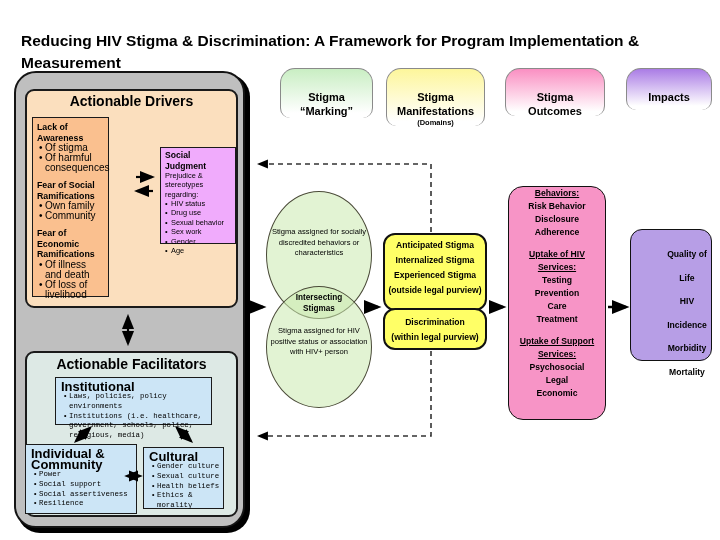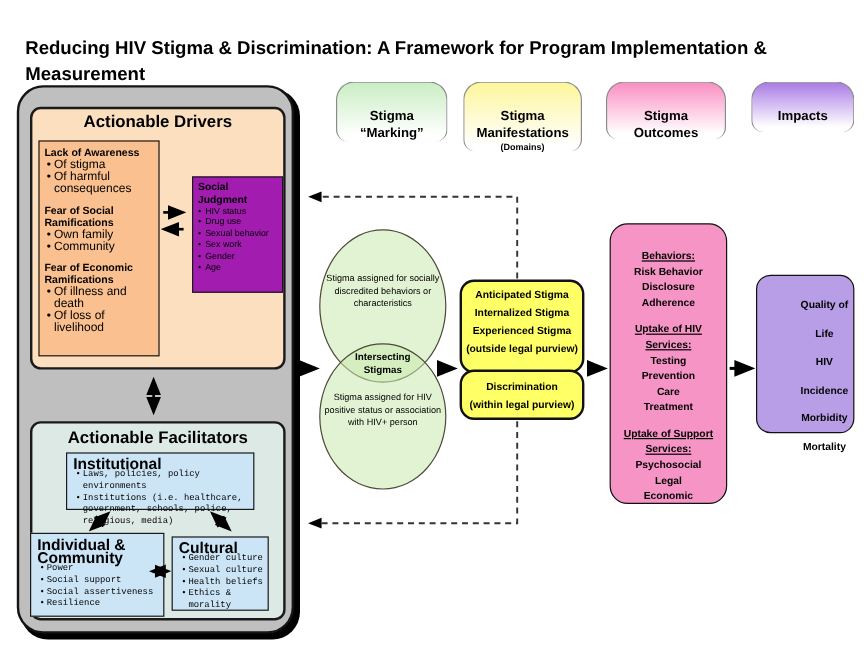--- a/index.html
+++ b/index.html
@@ -17,26 +17,26 @@
   #tab-outcomes { left:505px; top:68px; width:100px; height:48px; border-radius:15px 15px 10px 10px; background:linear-gradient(to bottom,#fa8fc2 0%,#ffffff 90%); }
   #tab-impacts { left:626px; top:68px; width:86px; height:42px; border-radius:15px 15px 10px 10px; background:linear-gradient(to bottom,#aa7ce5 0%,#ffffff 90%); }
 
   
   #frame { left:14px; top:71px; width:231px; height:457px; background:#bfbfbf; border:2px solid #141414; border-radius:22px; box-shadow:4px 4px 0 1px #000; }
 
   
   #drivers-box { left:25px; top:89px; width:213px; height:219px; background:#fbdfbe; border:2px solid #1a1a1a; border-radius:9px; }
   .panel-title { width:100%; text-align:center; font-weight:bold; font-size:14px; color:#000; }
   #drivers-title { left:25px; top:93px; width:213px; }
-  #drivers-list { left:32px; top:117px; width:101px; height:180px; background:#fac08f; border:1.5px solid #1a1a1a; padding:4px 3px 0 4px; }
+  #drivers-list { left:32px; top:117px; width:77px; height:180px; background:#fac08f; border:1.5px solid #1a1a1a; padding:4px 3px 0 4px; }
   .sec { margin-bottom:7px; }
   .sec-title { font-size:8.8px; font-weight:bold; line-height:10.5px; color:#000; }
   .li { font-size:10px; line-height:10px; color:#000; padding-left:8px; position:relative; }
   .li::before { content:"•"; position:absolute; left:2px; }
-  #judgment-box { left:160px; top:147px; width:76px; height:97px; background:#a21caf; border:1.5px solid #1a1a1a; padding:2px 2px 0 4px; }
+  #judgment-box { left:160px; top:147px; width:76px; height:97px; background:#f0abfc; border:1.5px solid #1a1a1a; padding:2px 2px 0 4px; }
   #judgment-box .sec-title { font-size:8.6px; }
   #judgment-box .sub { font-size:7.4px; line-height:9.3px; }
   #judgment-box .li { font-size:7.4px; line-height:9.4px; padding-left:6px; }
   #judgment-box .li::before { left:0px; }
 
   
   #facilitators-box { left:25px; top:351px; width:213px; height:166px; background:#dde9e5; border:2px solid #1a1a1a; border-radius:9px; }
   #facilitators-title { left:25px; top:356px; width:213px; }
   .fac-inner { background:#cce5f6; border:1.3px solid #1a1a1a; padding:3px 3px 0 5px; }
   .fac-inner .sec-title { font-size:13px; line-height:11px; }
@@ -54,21 +54,21 @@
   #venn-intersect-text { left:279px; top:293px; width:80px; font-weight:bold; font-size:8.2px; line-height:10.5px; text-align:center; z-index:5; }
   #venn-bottom-text { left:270px; top:326px; width:98px; }
 
   
   .ybox { background:#ffff66; border:2px solid #111; border-radius:12px; text-align:center; font-weight:bold; font-size:8.6px; color:#000; }
   #stigma-box { left:383px; top:233px; width:104px; height:78px; line-height:15px; padding-top:3px; }
   #discrimination-box { left:383px; top:308px; width:104px; height:42px; line-height:15px; padding-top:5px; }
   .ybox div { pointer-events:none; }
 
   
-  #outcomes-box { left:508px; top:186px; width:98px; height:234px; background:#f794c6; border:1.6px solid #111; border-radius:15px; text-align:center; color:#000; padding-top:20px; }
+  #outcomes-box { left:508px; top:186px; width:98px; height:234px; background:#f794c6; border:1.6px solid #111; border-radius:15px; text-align:center; color:#000; padding-top:0; }
   #outcomes-box .grp-heading { font-weight:bold; font-size:8.6px; line-height:13px; text-decoration:underline; }
   #outcomes-box .grp-line { font-weight:bold; font-size:8.6px; line-height:13px; }
   #outcomes-box .spacer { height:9px; }
 
   
   #impacts-box { left:630px; top:229px; width:82px; height:132px; background:#b79ee6; border:1.6px solid #111; border-radius:12px; text-align:center; color:#000; padding-top:13px; }
   #impacts-box .imp-line { font-weight:bold; font-size:8.6px; line-height:23.5px;padding-left:32px; }
 
   
   #arrow-layer { left:0; top:0; width:720px; height:540px; pointer-events:none; z-index:8; }
@@ -113,20 +113,21 @@
   </div>
   <div class="sec">
     <div class="sec-title">Fear of Economic Ramifications</div>
     <div class="li">Of illness and death</div>
     <div class="li">Of loss of livelihood</div>
   </div>
 </div>
 
 <div class="abs" id="judgment-box">
   <div class="sec-title">Social Judgment</div>
+  <div class="sub">Prejudice &amp; stereotypes regarding:</div>
   <div class="li">HIV status</div>
   <div class="li">Drug use</div>
   <div class="li">Sexual behavior</div>
   <div class="li">Sex work</div>
   <div class="li">Gender</div>
   <div class="li">Age</div>
 </div>
 
 <div class="abs" id="facilitators-box"></div>
 <div class="abs panel-title" id="facilitators-title">Actionable Facilitators</div>

